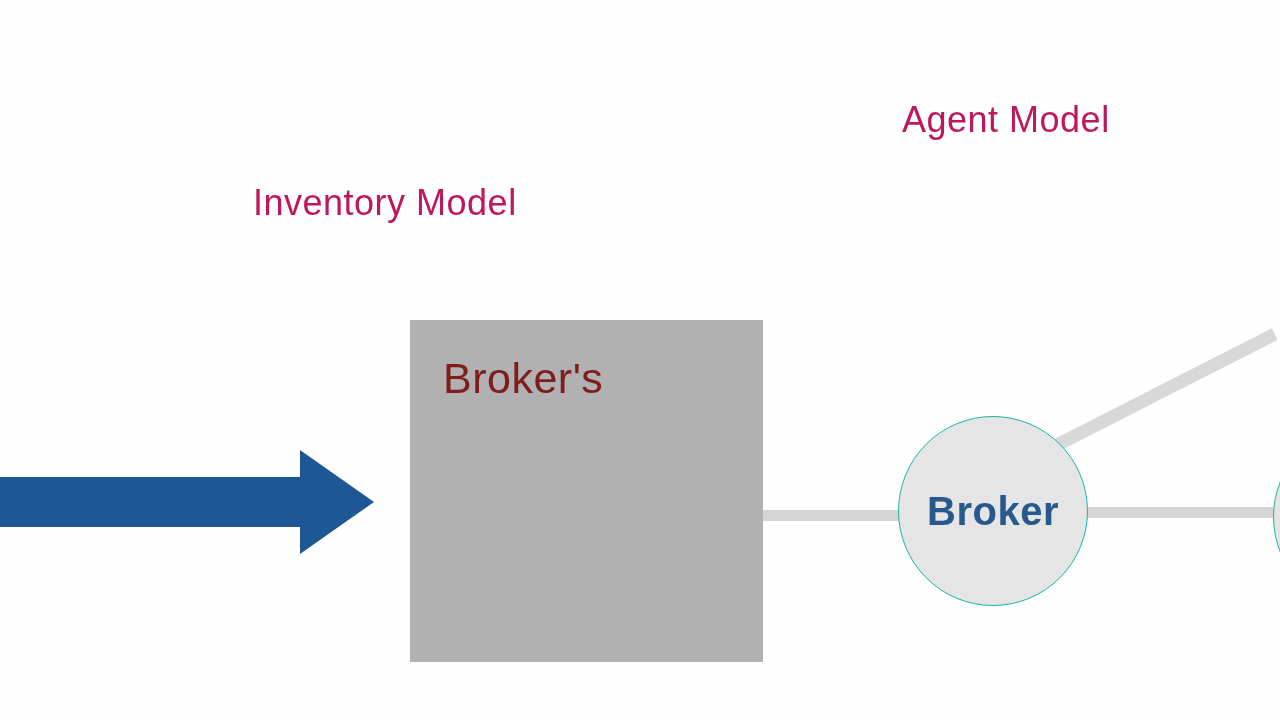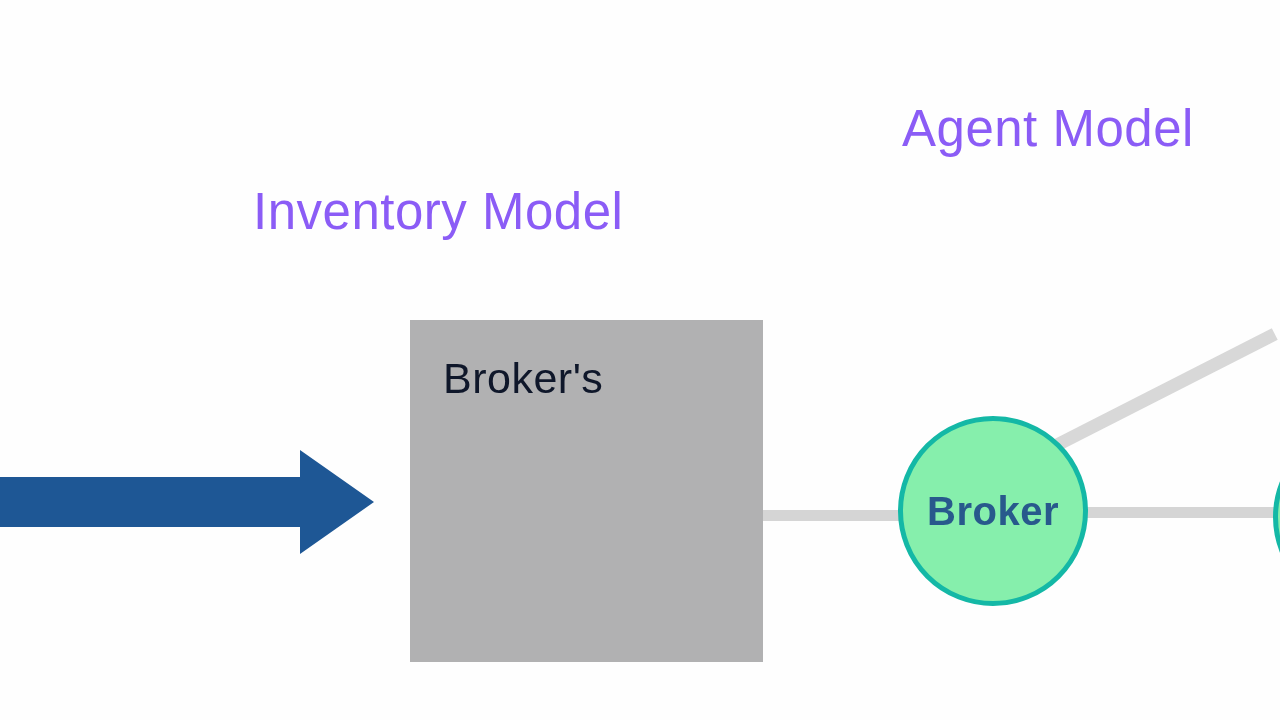--- a/index.html
+++ b/index.html
@@ -9,23 +9,23 @@
   body {
     width: 1280px;
     height: 720px;
     position: relative;
     overflow: hidden;
     background: #fefefe;
     font-family: "Liberation Sans", sans-serif;
   }
   .title {
     position: absolute;
-    font-size: 51px;
+    font-size: 36px;
     font-weight: 400;
-    color: #8b5cf6;
+    color: #be185d;
     letter-spacing: 0.5px;
     white-space: nowrap;
   }
   .title-principal { left: 253px; top: 182px; }
   .title-agent    { left: 902px; top: 99px; }
 
   .arrow-svg {
     position: absolute;
     left: 0;
     top: 450px;
@@ -39,21 +39,21 @@
     left: 410px;
     top: 320px;
     width: 353px;
     height: 342px;
     background: #b1b1b2;
     z-index: 1;
     box-sizing: border-box;
     padding: 30px 0 0 33px;
   }
   .inventory-box .line {
-    color: #0f172a;
+    color: #7f1d1d;
     font-size: 43px;
     line-height: 57px;
     font-weight: 400;
     letter-spacing: 0.5px;
   }
 
   .connector {
     position: absolute;
     background: #d5d5d5;
     z-index: 0;
@@ -76,23 +76,23 @@
     width: 250px;
     height: 13px;
     background: #d8d8d8;
     transform: rotate(-27deg);
     transform-origin: left center;
   }
 
   .node-circle {
     position: absolute;
     box-sizing: border-box;
-    border: 5px solid #14b8a6;
+    border: 1px solid #14b8a6;
     border-radius: 50%;
-    background: #86efac;
+    background: #e5e5e5;
     z-index: 2;
   }
   .node-broker {
     left: 898px;
     top: 416px;
     width: 190px;
     height: 190px;
     display: flex;
     align-items: center;
     justify-content: center;

